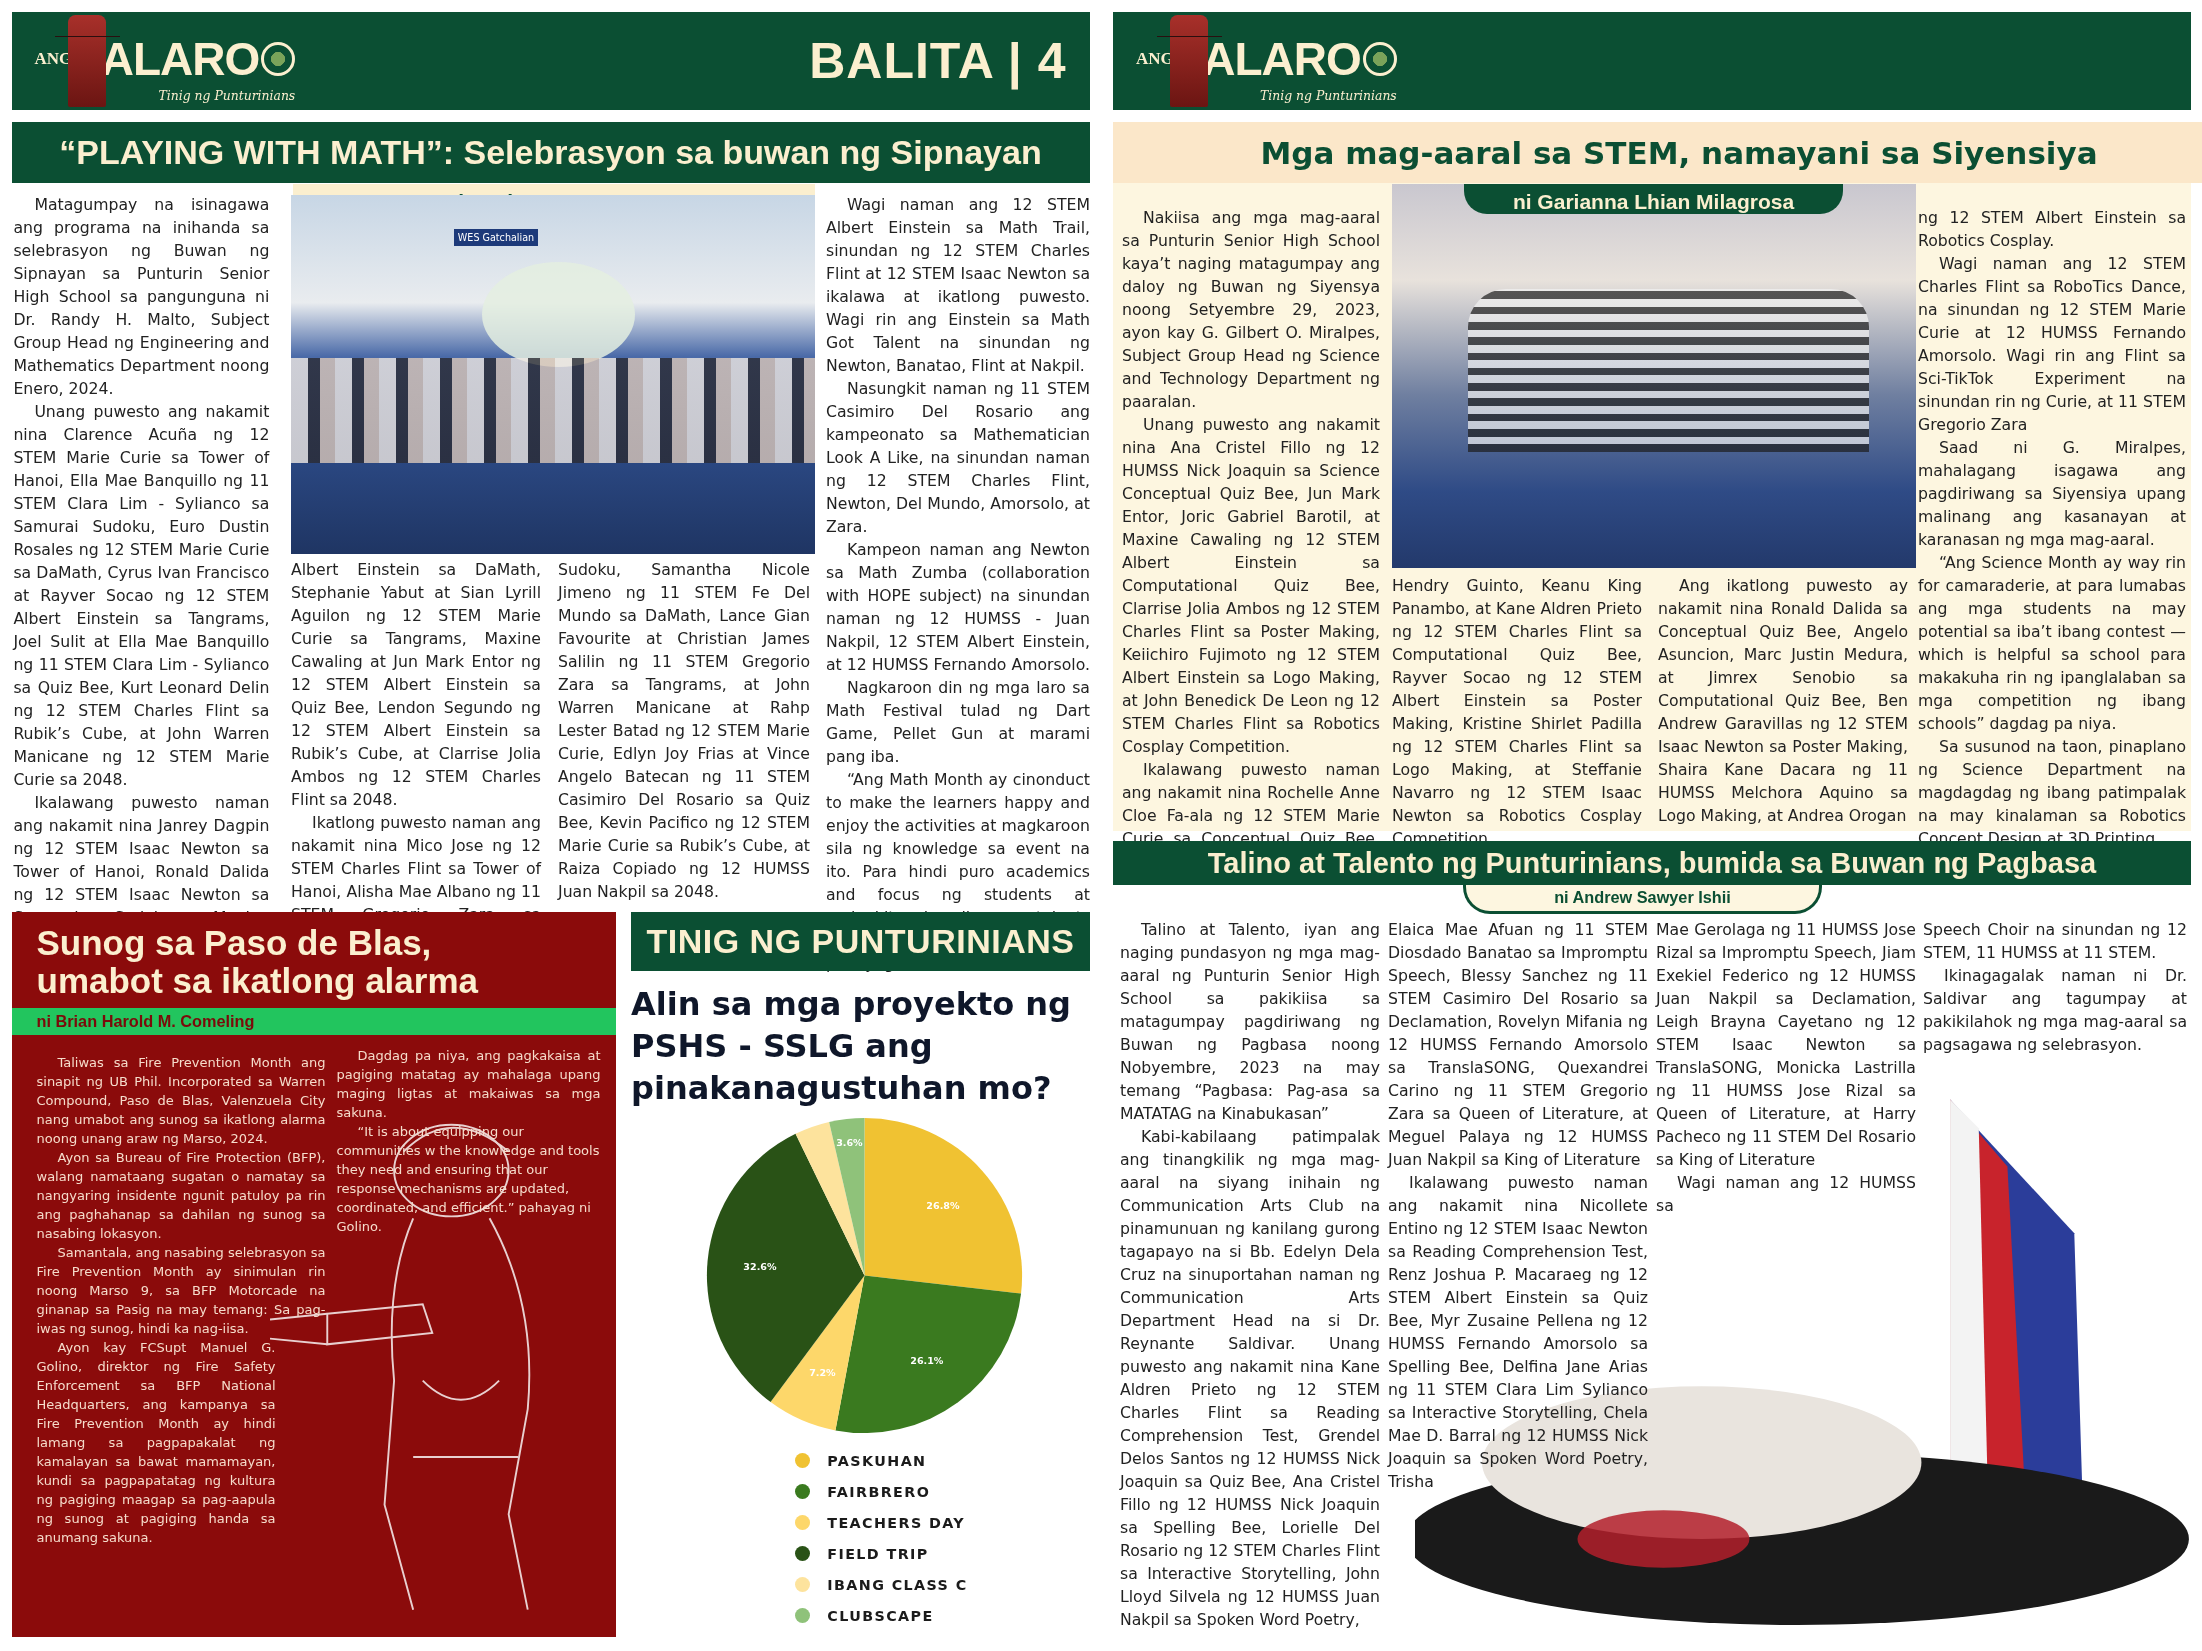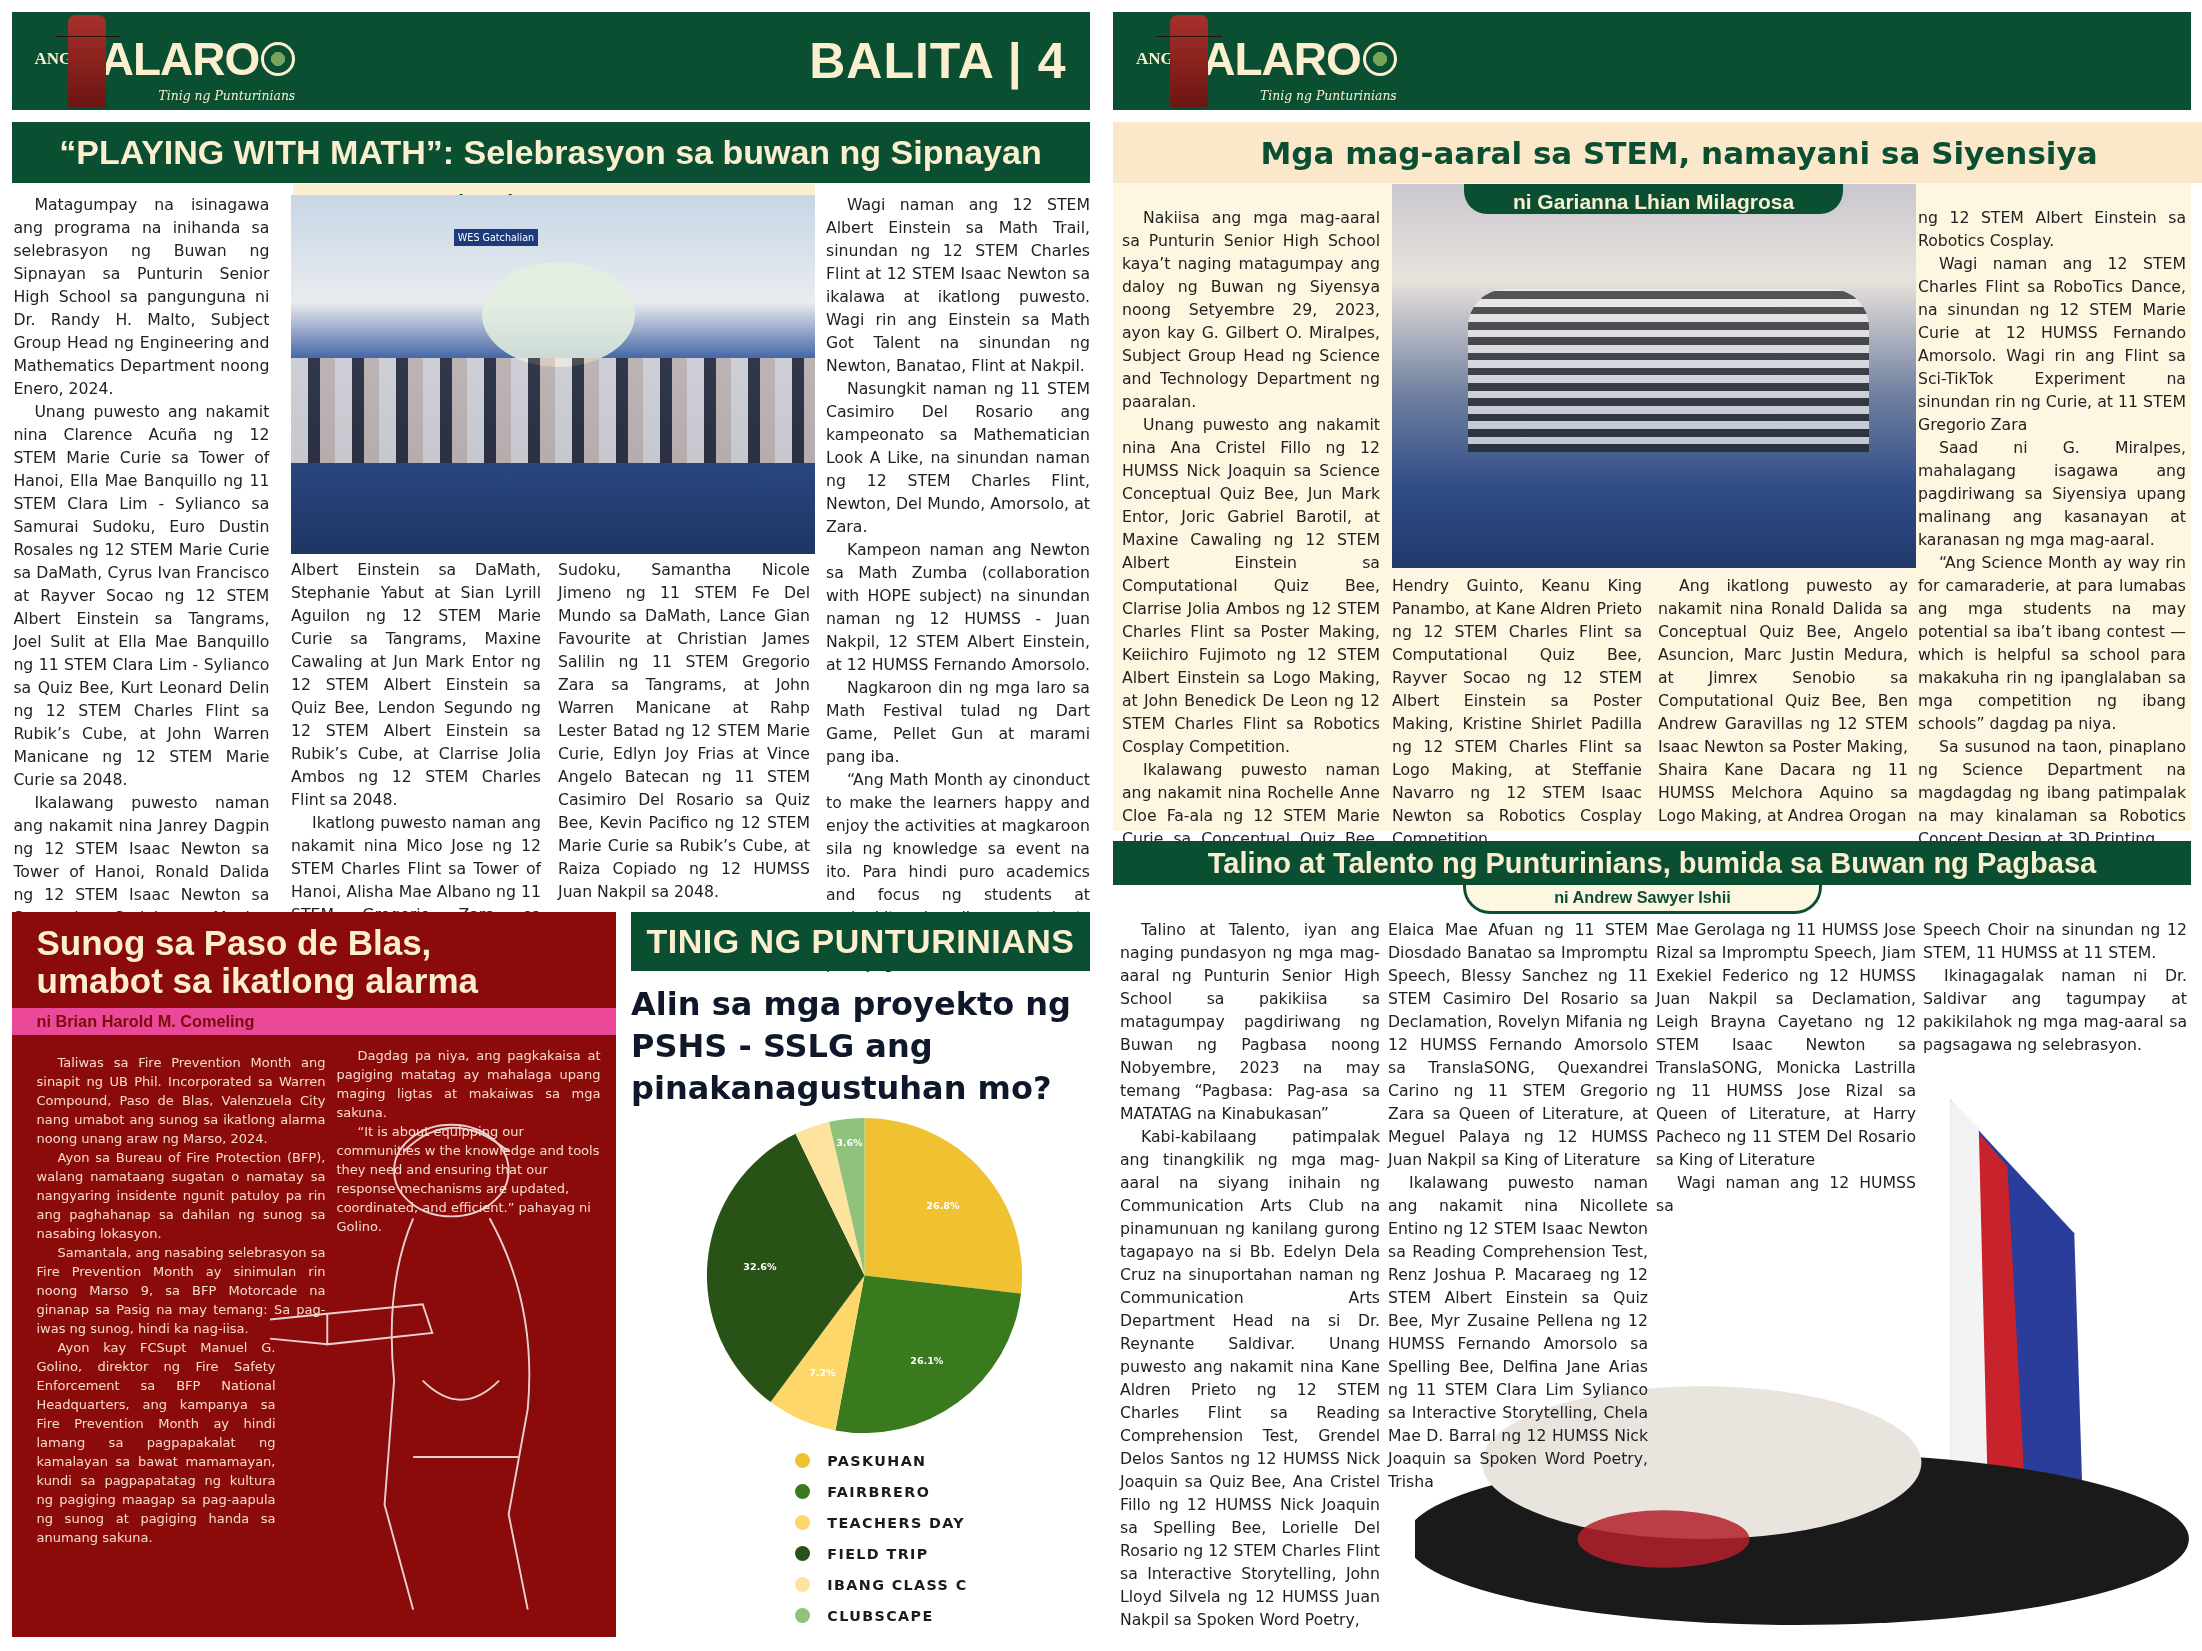--- a/index.html
+++ b/index.html
@@ -70,21 +70,21 @@
   <p>Kampeon naman ang Newton sa Math Zumba (collaboration with HOPE subject) na sinundan naman ng 12 HUMSS - Juan Nakpil, 12 STEM Albert Einstein, at 12 HUMSS Fernando Amorsolo.</p>
   <p>Nagkaroon din ng mga laro sa Math Festival tulad ng Dart Game, Pellet Gun at marami pang iba.</p>
   <p>“Ang Math Month ay cinonduct to make the learners happy and enjoy the activities at magkaroon sila ng knowledge sa event na ito. Para hindi puro academics and focus ng students at maipakita rin nila ang talents and skills na mayroon sila.” pahayag ni Dr. Malto.</p>
 </div>
 
 <div class="abs redbox" style="left:11.5px;top:912px;width:604px;height:725px;">
   <div class="headline" style="position:absolute;left:25px;top:11.5px;font-size:35px;line-height:38px;">
     <div>Sunog sa Paso de Blas,</div>
     <div>umabot sa ikatlong alarma</div>
   </div>
-  <div class="abs" style="left:0;top:96px;width:604px;height:27px;background:#ec4899;color:#7b0a0a;font-weight:bold;font-family:'Liberation Sans',sans-serif;font-size:16.3px;line-height:27px;padding-left:25px;">ni Brian Harold M. Comeling</div>
+  <div class="abs" style="left:0;top:96px;width:604px;height:27px;background:#22c55e;color:#7b0a0a;font-weight:bold;font-family:'Liberation Sans',sans-serif;font-size:16.3px;line-height:27px;padding-left:25px;">ni Brian Harold M. Comeling</div>
 
   <svg class="abs" style="left:258px;top:182px;" width="315" height="535" viewBox="0 0 330 560">
     <g fill="none" stroke="#f3e6e6" stroke-width="2" opacity=".9">
       <ellipse cx="190" cy="80" rx="60" ry="48"></ellipse>
       <path d="M140 60 Q190 10 250 60"></path>
       <path d="M150 130 Q120 200 130 300 L120 430 L150 540 M230 130 Q280 220 270 330 L250 440 L270 540"></path>
       <path d="M60 230 L160 220 L170 250 L60 262 Z"></path>
       <path d="M0 236 L60 230 M0 256 L60 262"></path>
       <path d="M160 300 Q200 340 240 300 M150 380 L260 380"></path>
     </g>

